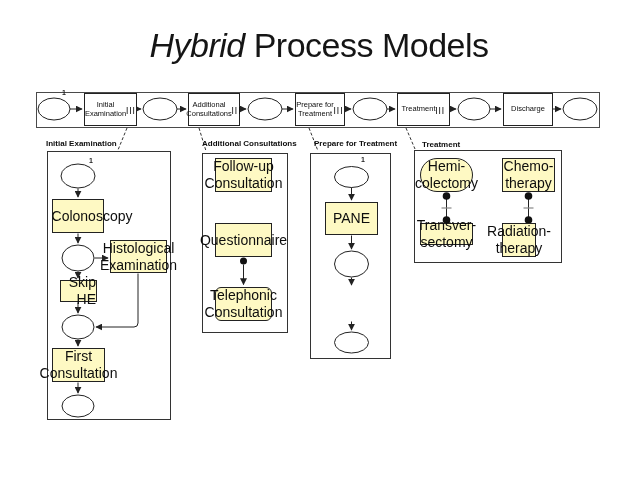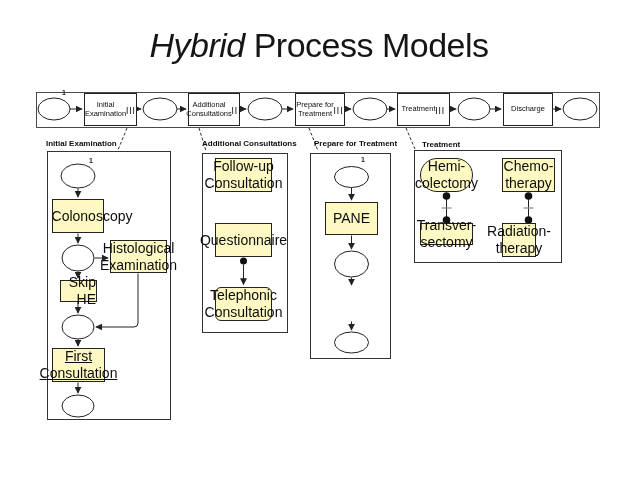--- a/index.html
+++ b/index.html
@@ -160,21 +160,21 @@
 
   <div class="grp-label" style="left:46px;top:139px;">Initial Examination</div>
   <div class="grp-label" style="left:202px;top:139px;">Additional Consultations</div>
   <div class="grp-label" style="left:314px;top:139px;">Prepare for Treatment</div>
   <div class="grp-label" style="left:422px;top:140px;">Treatment</div>
 
   <div class="act" style="left:52px;top:199px;width:52px;height:34px;padding-left:28px;">Colonoscopy</div>
   <div class="act" style="left:110px;top:240px;width:57px;height:33px;">Histological
 Examination</div>
   <div class="act" style="left:60px;top:280px;width:37px;height:22px;text-align:right;">Skip HE</div>
-  <div class="act" style="left:52px;top:348px;width:53px;height:34px;text-decoration:underline;">First
+  <div class="act" style="left:52px;top:348px;width:53px;height:34px;">First
 Consultation</div>
 
   <div class="act" style="left:215px;top:158px;width:57px;height:34px;">Follow-up
 Consultation</div>
   <div class="act" style="left:215px;top:223px;width:57px;height:34px;">Questionnaire</div>
   <div class="act" style="left:215px;top:287px;width:57px;height:34px;border-radius:6px;">Telephonic
 Consultation</div>
 
   <div class="act" style="left:325px;top:202px;width:53px;height:33px;">PANE</div>
 

